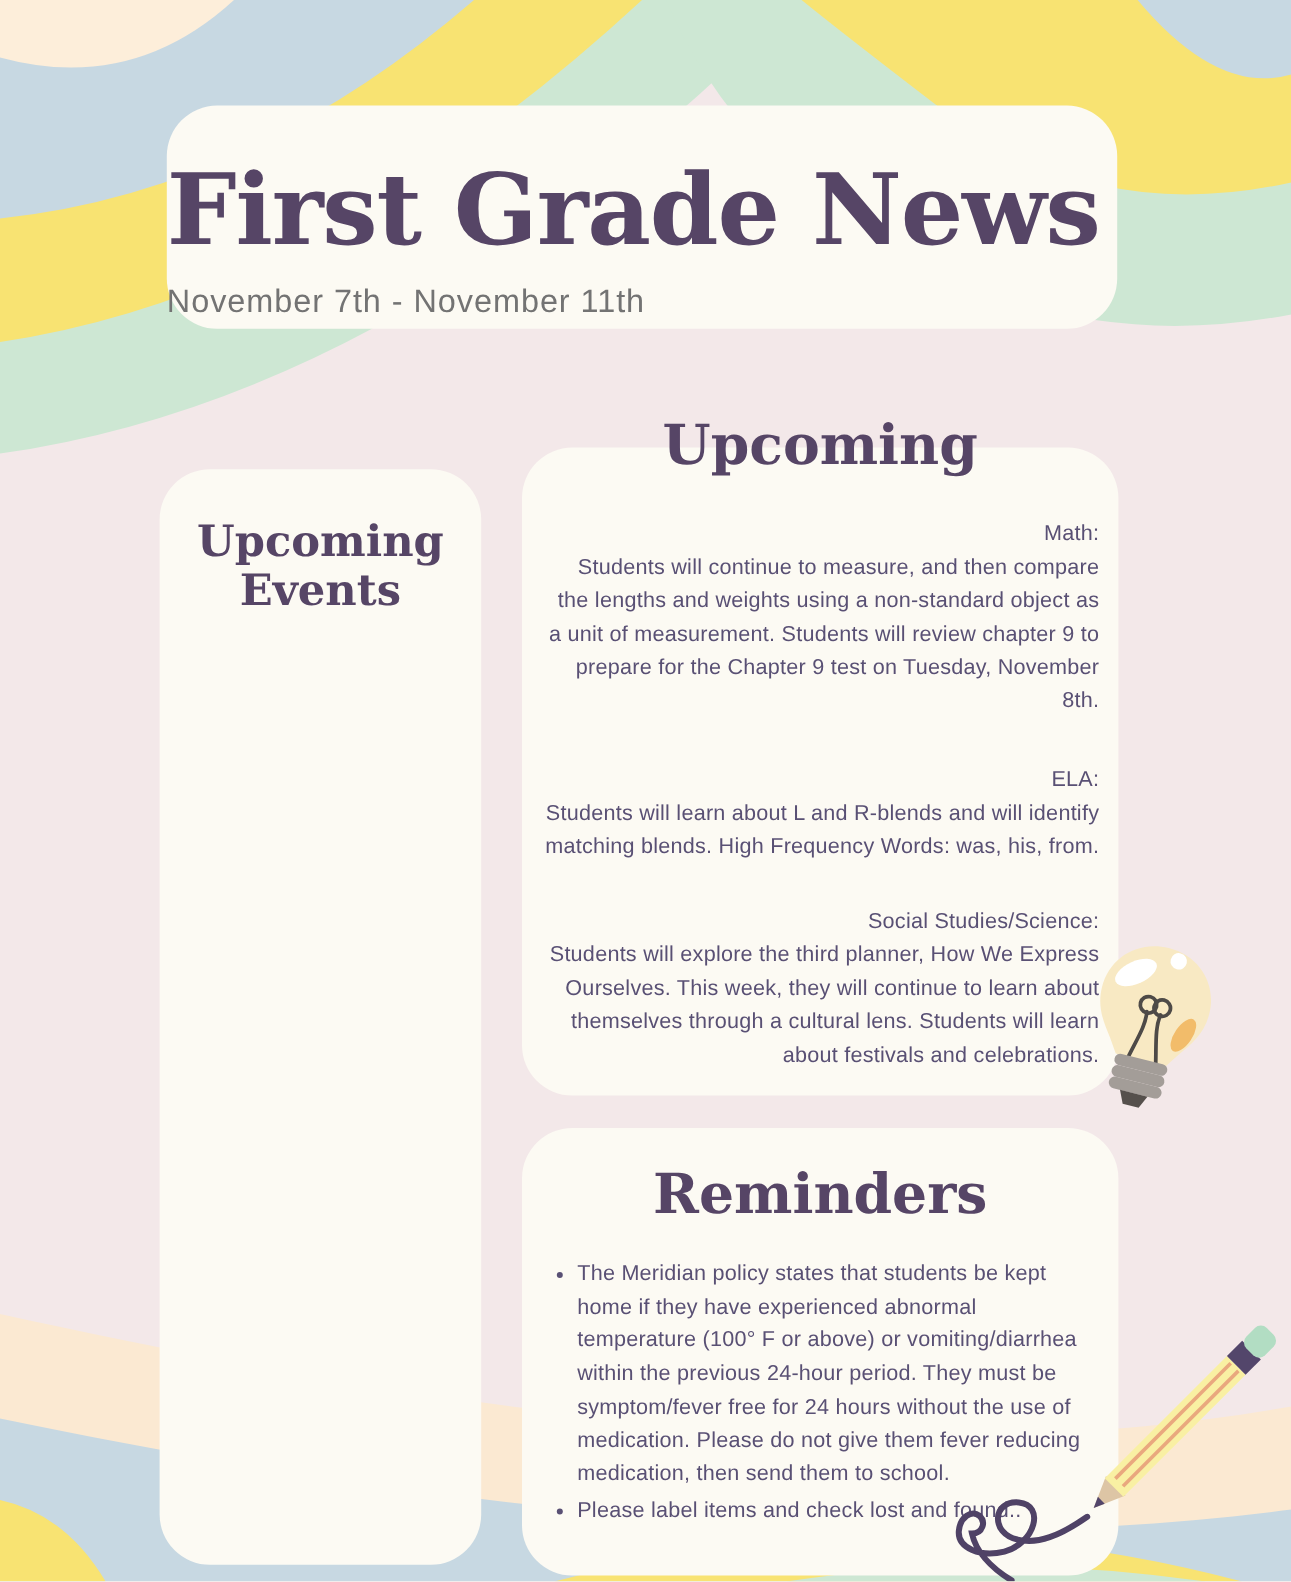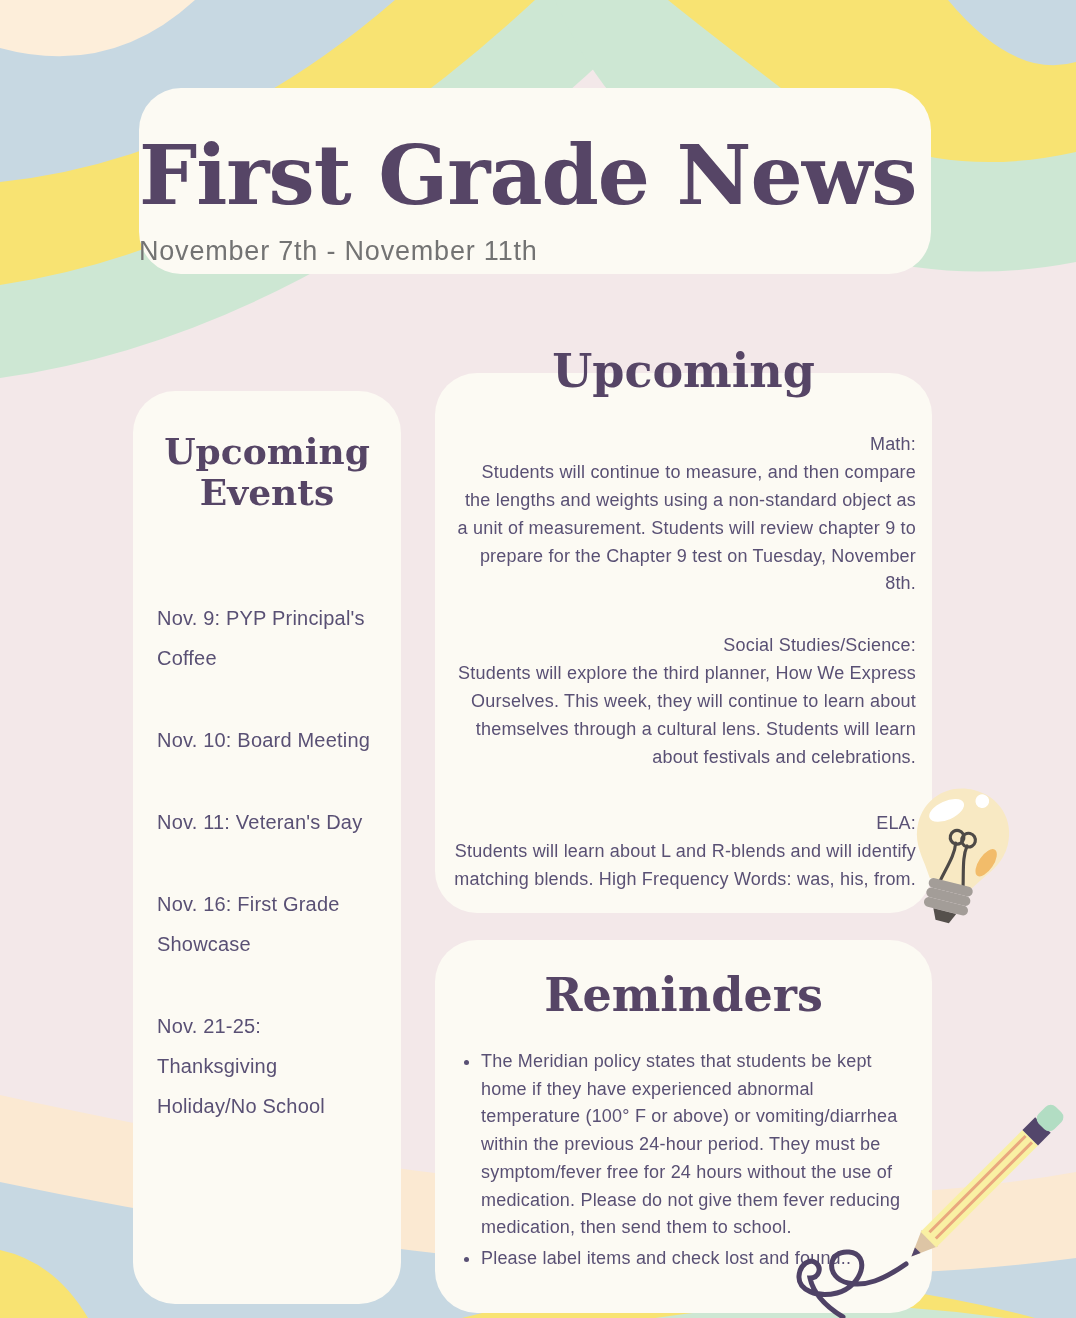--- a/index.html
+++ b/index.html
@@ -95,41 +95,34 @@
     <path d="M655,1318 Q825,1292 1005,1318 Z" fill="#cde7d3"></path>
   </svg>
 
   <div class="card title-card">
     <h1 class="page-title">First Grade News</h1>
     <div class="page-subtitle">November 7th - November 11th</div>
   </div>
 
   <div class="card events-card">
     <h2 class="events-title">Upcoming Events</h2>
-    <div class="events-list">
-      <p class="event-item">Nov. 9:  PYP Principal's Coffee</p>
-      <p class="event-item">Nov. 10: Board Meeting</p>
-      <p class="event-item">Nov. 11: Veteran's Day</p>
-      <p class="event-item">Nov. 16: First Grade Showcase</p>
-      <p class="event-item">Nov. 21-25: Thanksgiving Holiday/No School</p>
-    </div>
   </div>
 
   <div class="card academics-card">
     <div class="acad-section math">
       <p class="section-label">Math:</p>
       <p class="section-text">Students will continue to measure, and then compare the lengths and weights using a non-standard object as a unit of measurement. Students will review chapter 9 to prepare for the Chapter 9 test on Tuesday, November 8th.</p>
     </div>
+    <div class="acad-section ela">
+      <p class="section-label">ELA:</p>
+      <p class="section-text">Students will learn about L and R-blends and will identify matching blends. High Frequency Words: was, his, from.</p>
+    </div>
     <div class="acad-section socsci">
       <p class="section-label">Social Studies/Science:</p>
       <p class="section-text">Students will explore the third planner, How We Express Ourselves. This week, they will continue to learn about themselves through a cultural lens. Students will learn about festivals and celebrations.</p>
-    </div>
-    <div class="acad-section ela">
-      <p class="section-label">ELA:</p>
-      <p class="section-text">Students will learn about L and R-blends and will identify matching blends. High Frequency Words: was, his, from.</p>
     </div>
   </div>
   <h2 class="academics-title">Upcoming</h2>
 
   <div class="card reminders-card">
     <h2 class="reminders-title">Reminders</h2>
     <ul class="reminders-list">
       <li>The Meridian policy states that students be kept home if they have experienced abnormal temperature (100° F or above) or vomiting/diarrhea within the previous 24-hour period. They must be symptom/fever free for 24 hours without the use of medication. Please do not give them fever reducing medication, then send them to school.</li>
       <li>Please label items and check lost and found..</li>
     </ul>

